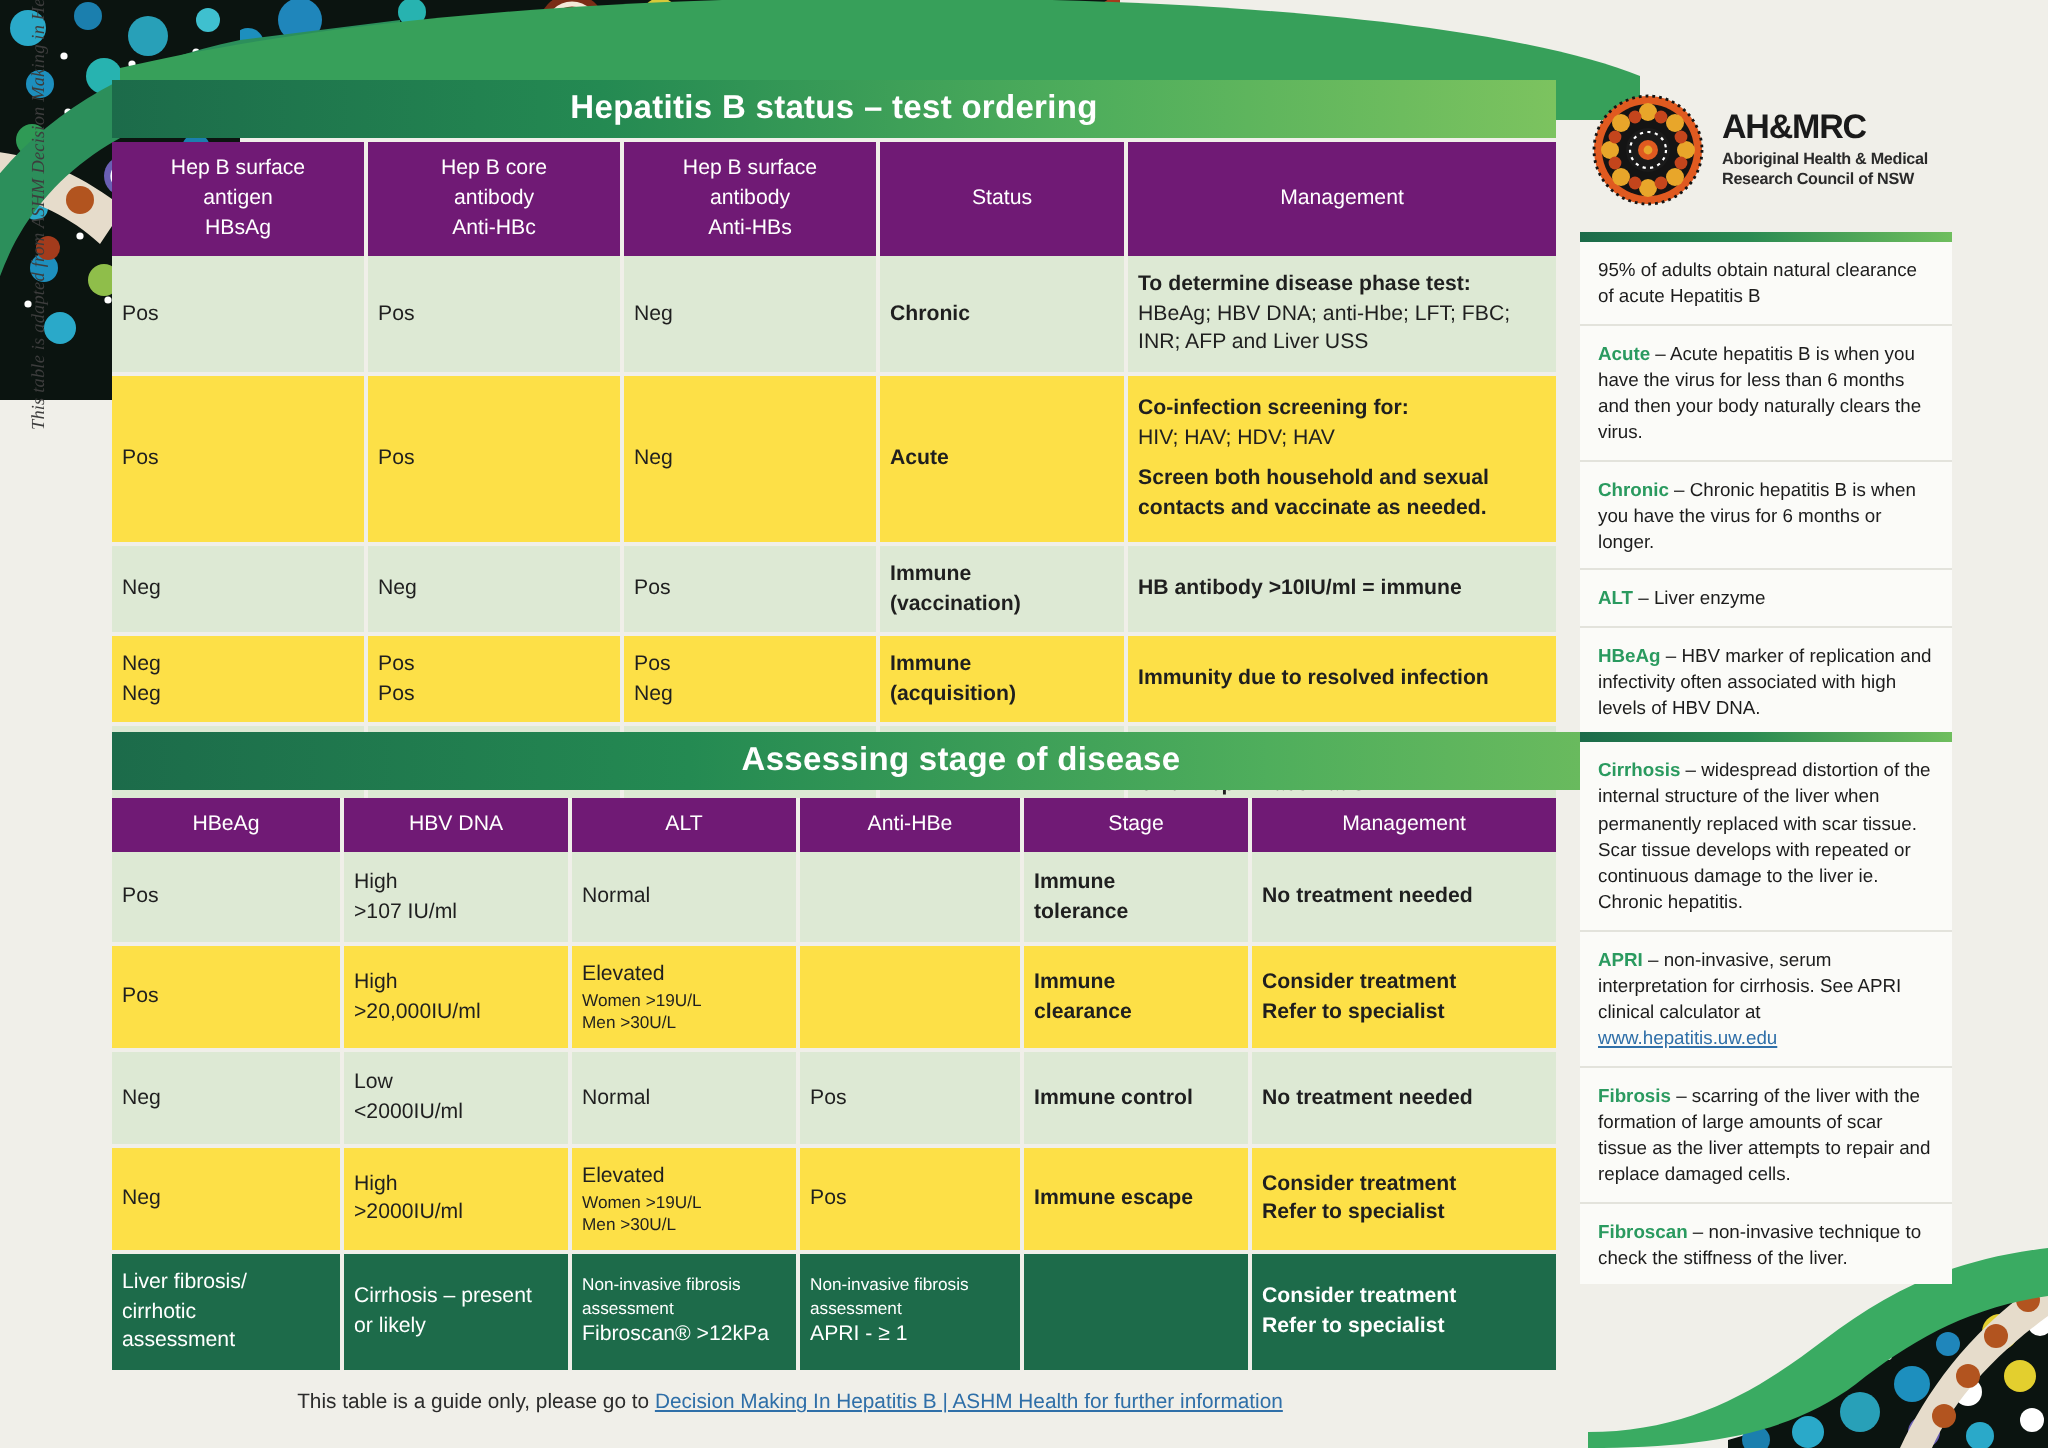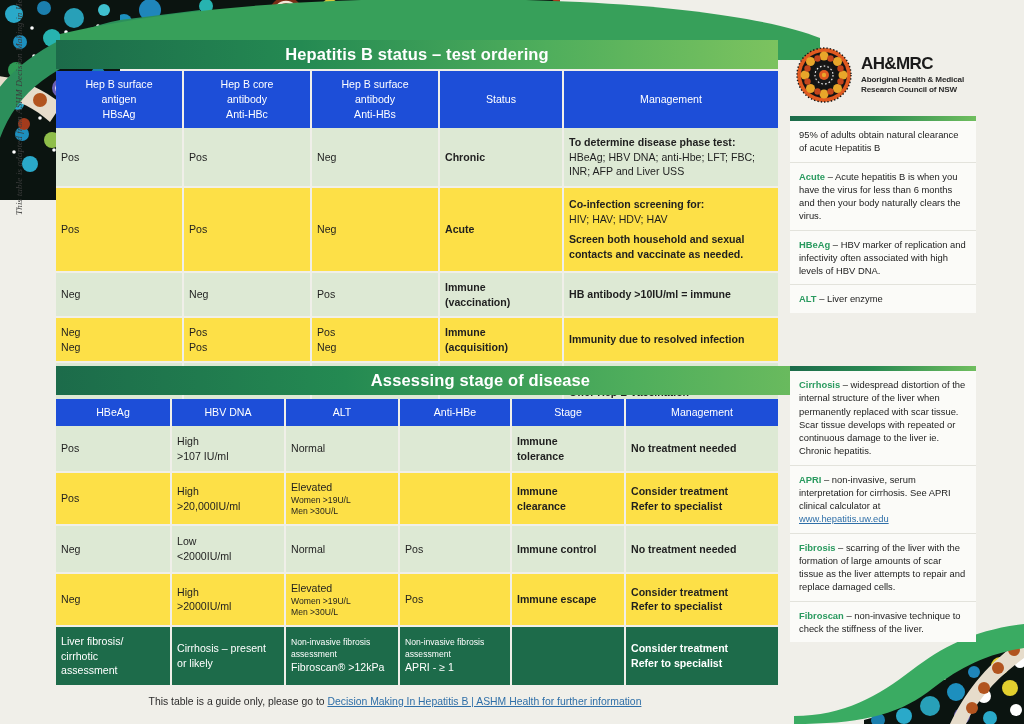--- a/index.html
+++ b/index.html
@@ -49,21 +49,21 @@
     color: #ffffff;
     font-size: 16.5px;
     font-weight: bold;
     display: flex; align-items: center; justify-content: center;
     letter-spacing: .15px;
   }
 
   
   .tbl { position: absolute; border-collapse: separate; border-spacing: 0; table-layout: fixed; }
   .tbl th {
-    background: #1d4ed8;
+    background: #701a75;
     color: #ffffff;
     font-size: 10.6px;
     font-weight: normal;
     line-height: 1.42;
     padding: 6px 3px;
     border-right: 2px solid #f0efe9;
     vertical-align: middle;
     text-align: center;
   }
   .tbl th:last-child { border-right: none; }
@@ -550,24 +550,27 @@
 
   <div class="side-panel" style="top:116px;">
     <div class="side-cap"></div>
     <div class="gitem">
       <span>95% of adults obtain natural clearance of acute Hepatitis B</span>
     </div>
     <div class="gitem">
       <span class="gterm">Acute</span><span> – Acute hepatitis B is when you have the virus for less than 6 months and then your body naturally clears the virus.</span>
     </div>
     <div class="gitem">
+      <span class="gterm">Chronic</span><span> – Chronic hepatitis B is when you have the virus for 6 months or longer.</span>
+    </div>
+    <div class="gitem">
+      <span class="gterm">ALT</span><span> – Liver enzyme</span>
+    </div>
+    <div class="gitem">
       <span class="gterm">HBeAg</span><span> – HBV marker of replication and infectivity often associated with high levels of HBV DNA.</span>
-    </div>
-    <div class="gitem">
-      <span class="gterm">ALT</span><span> – Liver enzyme</span>
     </div>
   </div>
 
   <div class="side-panel" style="top:366px;">
     <div class="side-cap"></div>
     <div class="gitem">
       <span class="gterm">Cirrhosis</span><span> – widespread distortion of the internal structure of the liver when permanently replaced with scar tissue. Scar tissue develops with repeated or continuous damage to the liver ie. Chronic hepatitis.</span>
     </div>
     <div class="gitem">
       <span class="gterm">APRI</span><span> – non-invasive, serum interpretation for cirrhosis. See APRI clinical calculator at </span><span class="glink">www.hepatitis.uw.edu</span>

